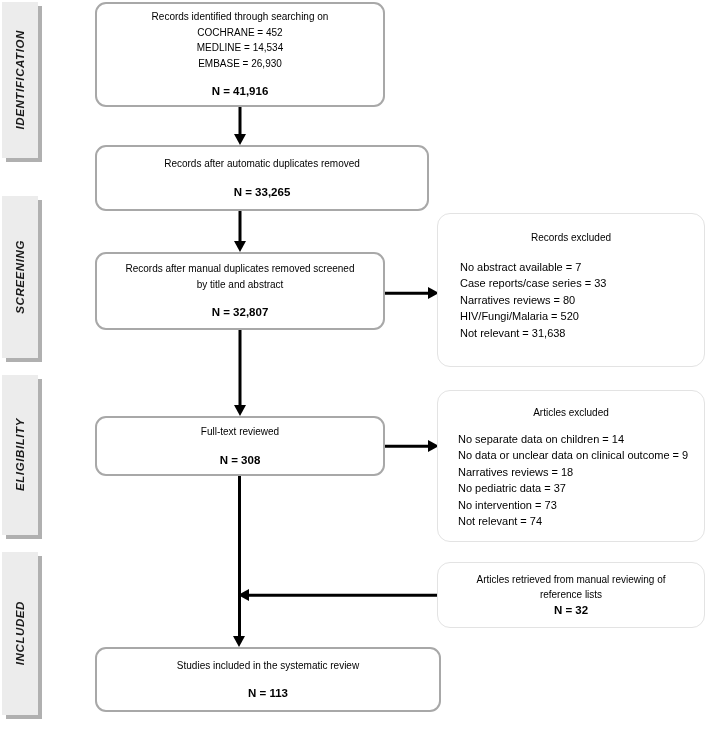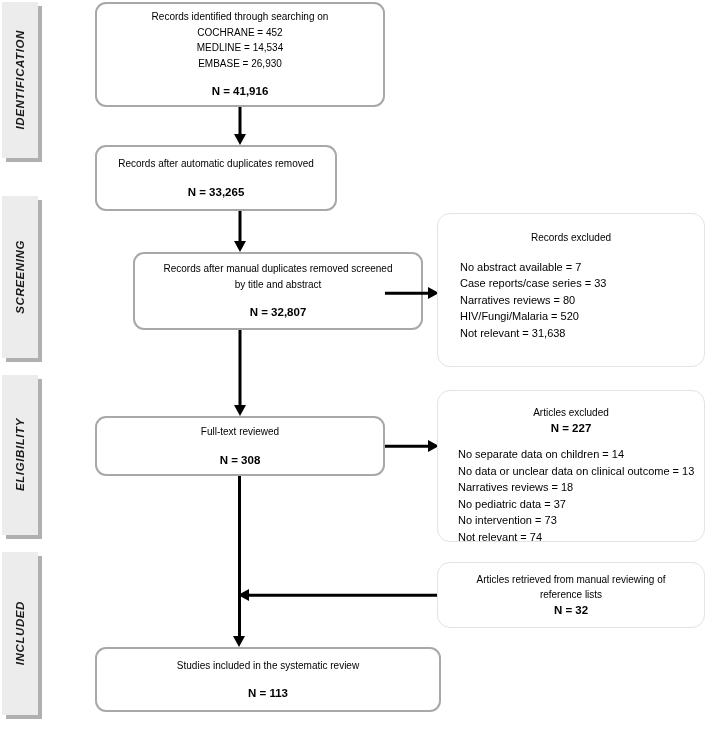--- a/index.html
+++ b/index.html
@@ -181,32 +181,32 @@
     <div class="line">EMBASE = 26,930</div>
     <div class="gap-lg"></div>
     <div class="n-line">N = 41,916</div>
   </div>
 
   <div class="v-arrow" style="left:234px; top:107px; width:12px; height:38px;">
     <div class="shaft" style="height:28px;"></div>
     <div class="head"></div>
   </div>
 
-  <div class="box main" style="left:95px; top:145px; width:242px; height:66px;">
+  <div class="box main" style="left:95px; top:145px; width:334px; height:66px;">
     <div class="line">Records after automatic duplicates removed</div>
     <div class="gap-lg"></div>
     <div class="n-line">N = 33,265</div>
   </div>
 
   <div class="v-arrow" style="left:234px; top:211px; width:12px; height:41px;">
     <div class="shaft" style="height:31px;"></div>
     <div class="head"></div>
   </div>
 
-  <div class="box main" style="left:95px; top:252px; width:290px; height:78px;margin-left:38px;">
+  <div class="box main" style="left:95px; top:252px; width:290px; height:78px;">
     <div class="line">Records after manual duplicates removed screened</div>
     <div class="line">by title and abstract</div>
     <div class="gap-lg"></div>
     <div class="n-line">N = 32,807</div>
   </div>
 
   <div class="h-arrow right" style="left:385px; top:286px; width:54px; height:14px;">
     <div class="shaft" style="width:45px;"></div>
     <div class="head"></div>
   </div>
@@ -236,25 +236,24 @@
   </div>
 
   <div class="h-arrow right" style="left:385px; top:439px; width:54px; height:14px;">
     <div class="shaft" style="width:45px;"></div>
     <div class="head"></div>
   </div>
 
   <div class="box side" style="left:437px; top:390px; width:268px; height:152px; padding:14px 20px;">
     <div class="side-head">
       <div class="line">Articles excluded</div>
-      <div class="n-line">N = 227</div>
     </div>
     <div class="side-list" style="margin-top:10px;">
       <div class="item">No separate data on children = 14</div>
-      <div class="item">No data or unclear data on clinical outcome = 13</div>
+      <div class="item">No data or unclear data on clinical outcome = 9</div>
       <div class="item">Narratives reviews = 18</div>
       <div class="item">No pediatric data = 37</div>
       <div class="item">No intervention = 73</div>
       <div class="item">Not relevant = 74</div>
     </div>
   </div>
 
   <div class="v-seg" style="left:238px; top:476px; width:3px; height:162px;"></div>
   <div style="position:absolute; left:233px; top:636px; width:0; height:0;
               border-left:6px solid transparent; border-right:6px solid transparent;

